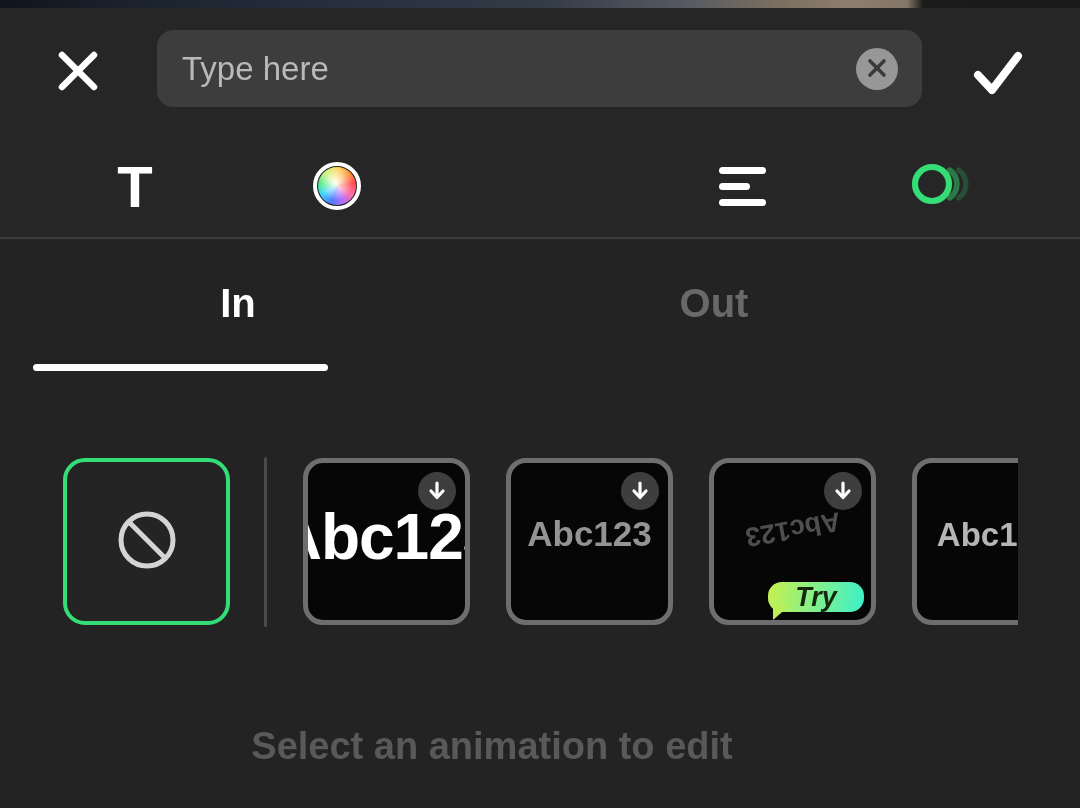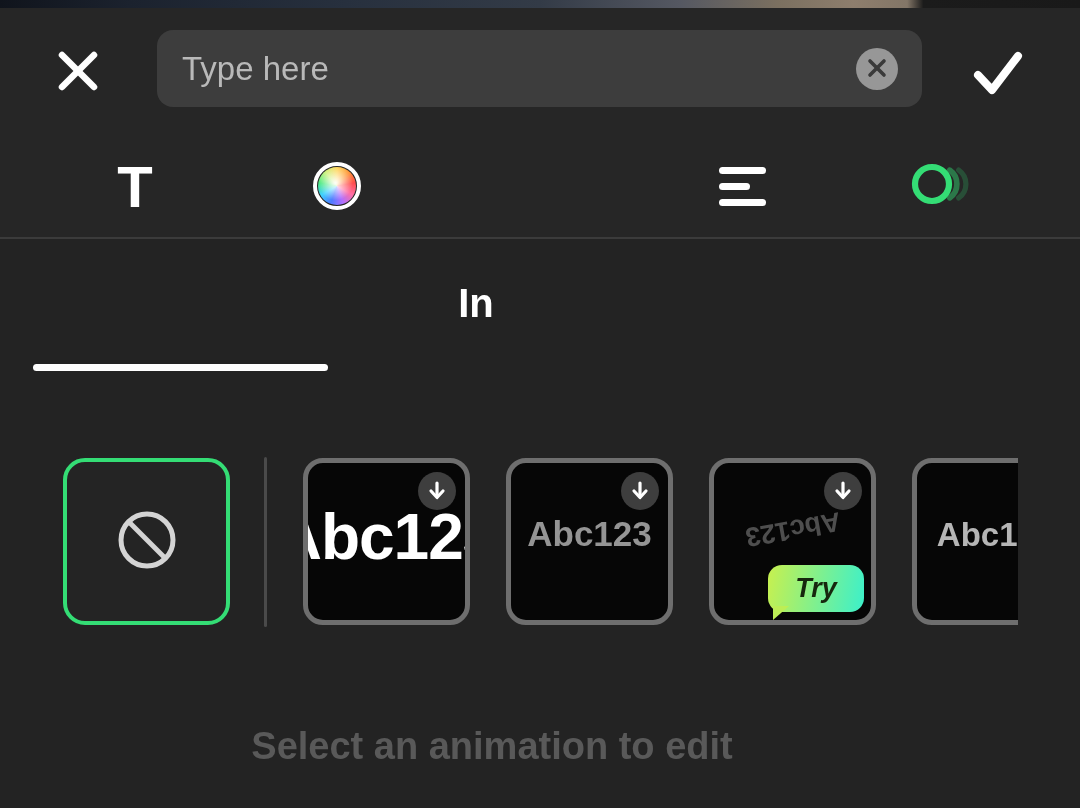--- a/index.html
+++ b/index.html
@@ -79,21 +79,21 @@
   .preview{position:absolute;left:50%;white-space:nowrap;font-weight:700;}
   .pv-big{top:47%;transform:translate(-50%,-50%);font-size:64px;color:#ffffff;letter-spacing:-1px;}
   .pv-fade{top:45%;transform:translate(-50%,-50%);font-size:35px;color:#949494;}
   .pv-flip{top:42%;transform:translate(-50%,-50%) rotate(170deg);font-size:27px;color:#4e4e4e;}
   .pv-slide{top:46%;transform:translate(-50%,-50%);font-size:33px;color:#b5b5b5;}
   .dl-badge{
     position:absolute;top:9px;right:9px;width:38px;height:38px;border-radius:50%;
     background:#3e3e3e;display:flex;align-items:center;justify-content:center;
   }
   .try-badge{
-    position:absolute;right:7px;bottom:8px;width:96px;height:47px;border-radius:14px;
+    position:absolute;right:7px;bottom:8px;width:96px;height:30px;border-radius:14px;
     background:linear-gradient(100deg,#c8f04e 0%,#3bf0cb 100%);
     display:flex;align-items:center;justify-content:center;
     font-style:italic;font-weight:800;font-size:27px;color:#16270e;
   }
   .try-badge::after{
     content:"";position:absolute;left:5px;bottom:-8px;width:16px;height:14px;
     background:#bdee55;clip-path:polygon(0 100%,0 0,100% 0);
   }
   .hint{
     position:absolute;top:484px;left:0;width:984px;text-align:center;
@@ -160,20 +160,21 @@
         <path d="M 41.7 13.1 A 17 17 0 0 1 41.7 40.9" fill="none" stroke="#34dd75" stroke-width="5.6" stroke-linecap="round" opacity="0.45"></path>
         <path d="M 50.7 13.1 A 17 17 0 0 1 50.7 40.9" fill="none" stroke="#34dd75" stroke-width="5.2" stroke-linecap="round" opacity="0.22"></path>
       </svg>
     </span>
   </div>
 </div>
 
 <div class="bottom-panel">
   <div class="tabs">
     <div class="tab active">In</div>
+    <div class="tab">Out</div>
   </div>
   <div class="tab-underline"></div>
 
   <div class="carousel">
     <div class="none-tile">
       <span>
         <svg width="66" height="66" viewBox="0 0 66 66">
           <circle cx="33" cy="33" r="26" fill="none" stroke="#d4d4d4" stroke-width="5"></circle>
           <line x1="15" y1="15" x2="51" y2="51" stroke="#d4d4d4" stroke-width="5"></line>
         </svg>

